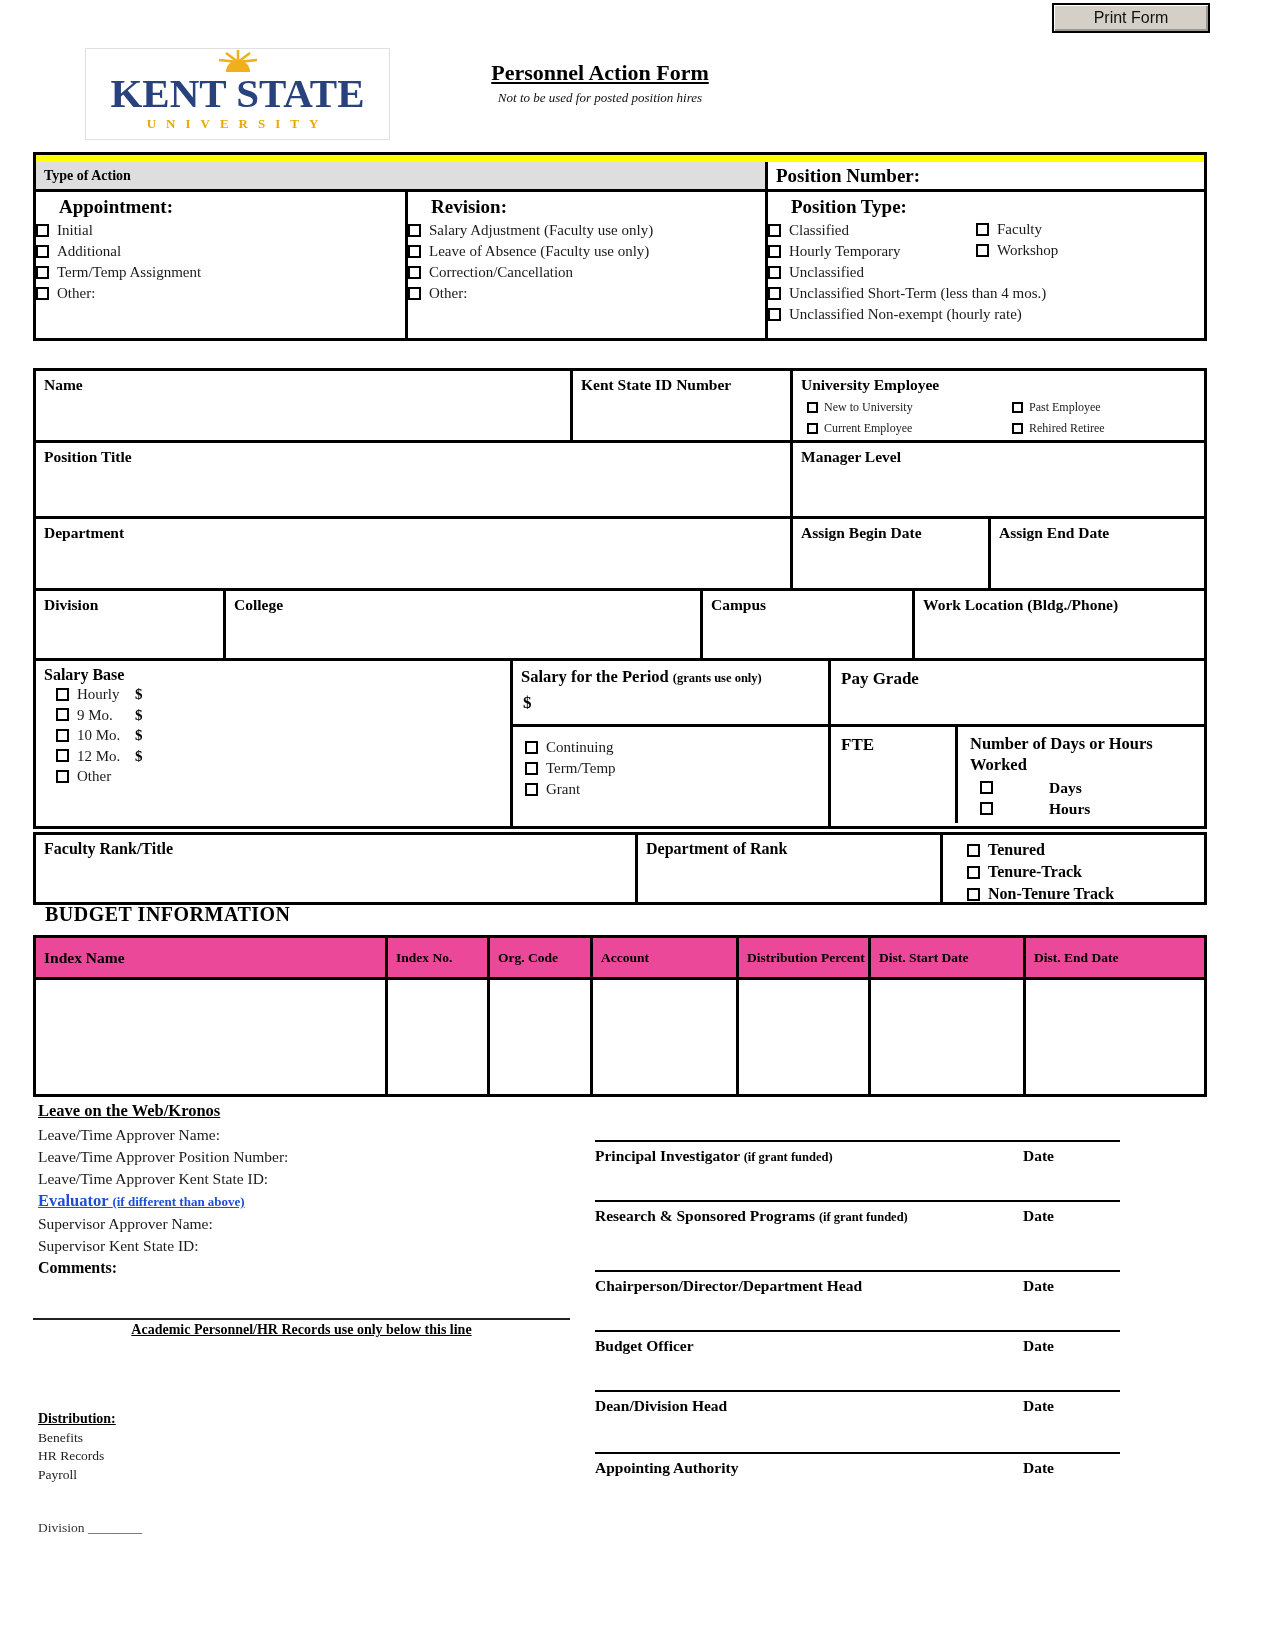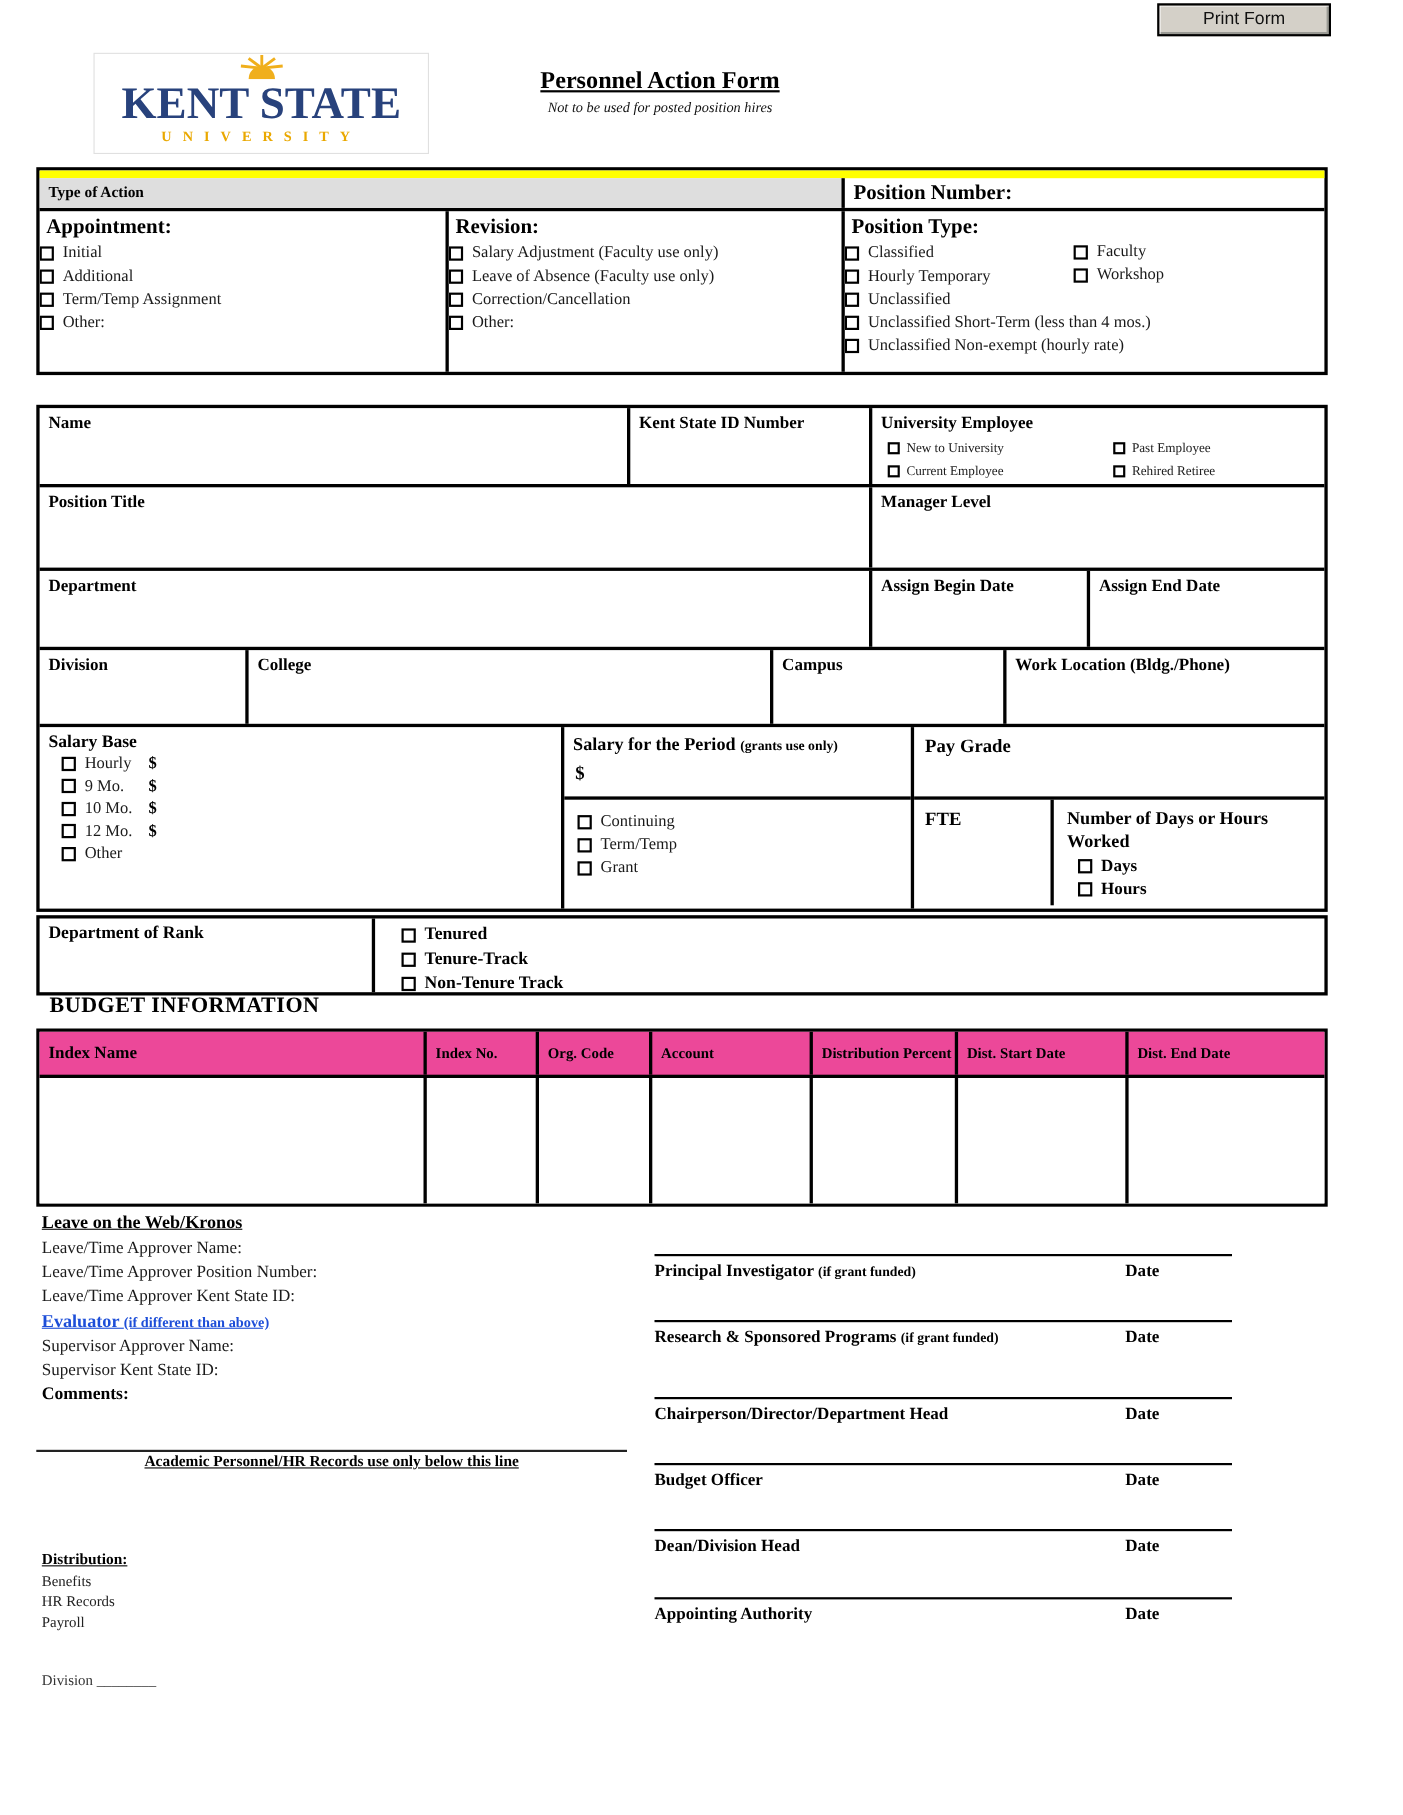--- a/index.html
+++ b/index.html
@@ -37,21 +37,21 @@
   .blockA { position: absolute; left: 33px; top: 152px; width: 1174px; border: 3px solid #000; }
   .ystrip { height: 7px; background: #ffff00; }
   .rowY { height: 33px; background: #ffff00; border-bottom: 3px solid #000; }
   .rowY .cell { display: flex; align-items: center; }
   .rowY .lab { padding-top: 0; font-size: 15.5px; }
   .rowAct { height: 30px; border-bottom: 3px solid #000; }
   .gray { background: #dedede; }
   .toa { font-weight: bold; font-size: 14px; padding: 6px 0 0 8px; }
   .posnum { font-weight: bold; font-size: 19px; padding: 3px 0 0 8px; }
   .rowTypes { height: 146px; }
-  .sec-title { font-weight: bold; font-size: 19px; padding: 4px 0 2px 6px; }
+  .sec-title { font-weight: bold; font-size: 19px; padding: 4px 0 2px 6px; margin-left: 17px; }
 
   .opt { display: flex; align-items: center; line-height: 21px; }
   .cb { display: inline-block; width: 13px; height: 13px; border: 2.5px solid #000; background: #fff; margin-right: 8px; flex: none; }
   .cb.sm { width: 11px; height: 11px; border-width: 2px; margin-right: 6px; }
   .olab { font-size: 15px; color: #1a1a1a; white-space: nowrap; }
 
   .pt-col2 { position: absolute; left: 208px; top: 27px; }
   .pt-col2 .opt { padding-left: 0; }
 
   
@@ -70,21 +70,21 @@
   .dollar { font-size: 15px; font-weight: bold; }
   .sfp-title { font-weight: bold; font-size: 16.5px; padding: 6px 0 0 8px; }
   .sfp-note { font-size: 12.5px; font-weight: bold; }
   .sfp-dollar { font-weight: bold; font-size: 17px; padding: 6px 0 0 10px; }
   .mid-split-top { height: 66px; border-bottom: 3px solid #000; }
   .mid-split-bot { padding-top: 10px; }
   .mid-split-bot .opt { padding-left: 12px; }
   .fte-lab { font-weight: bold; font-size: 17px; padding: 8px 0 0 10px; }
   .days-title { font-weight: bold; font-size: 16.5px; padding: 6px 0 0 12px; line-height: 21px; width: 200px; }
   .days-opts { padding-top: 2px; }
-  .days-opts .opt { padding-left: 22px; }
+  .days-opts .opt { padding-left: 22px; gap: 48px; }
   .days-opts .olab { font-weight: bold; font-size: 15.5px; color: #000; }
 
   
   .blockC { position: absolute; left: 33px; top: 832px; width: 1174px; height: 73px; border: 3px solid #000; display: flex; }
   .tenure { padding-top: 4px; }
   .tenure .opt { padding-left: 24px; line-height: 22px; }
   .tenure .olab { font-weight: bold; font-size: 16px; color: #000; }
 
   
   .budget-head { position: absolute; left: 45px; top: 903px; font-size: 20px; font-weight: bold; letter-spacing: 0.5px; }
@@ -361,20 +361,23 @@
                 <span class="olab">Hours</span>
               </div>
             </div>
           </div>
         </div>
       </div>
     </div>
   </div>
 
   <div class="blockC">
+    <div class="cell b-r" style="width:602px">
+      <div class="lab" style="font-size:16px">Faculty Rank/Title</div>
+    </div>
     <div class="cell b-r" style="width:305px">
       <div class="lab" style="font-size:16px">Department of Rank</div>
     </div>
     <div class="cell tenure" style="flex:1">
       <div class="opt">
         <span class="cb"></span>
         <span class="olab">Tenured</span>
       </div>
       <div class="opt">
         <span class="cb"></span>

